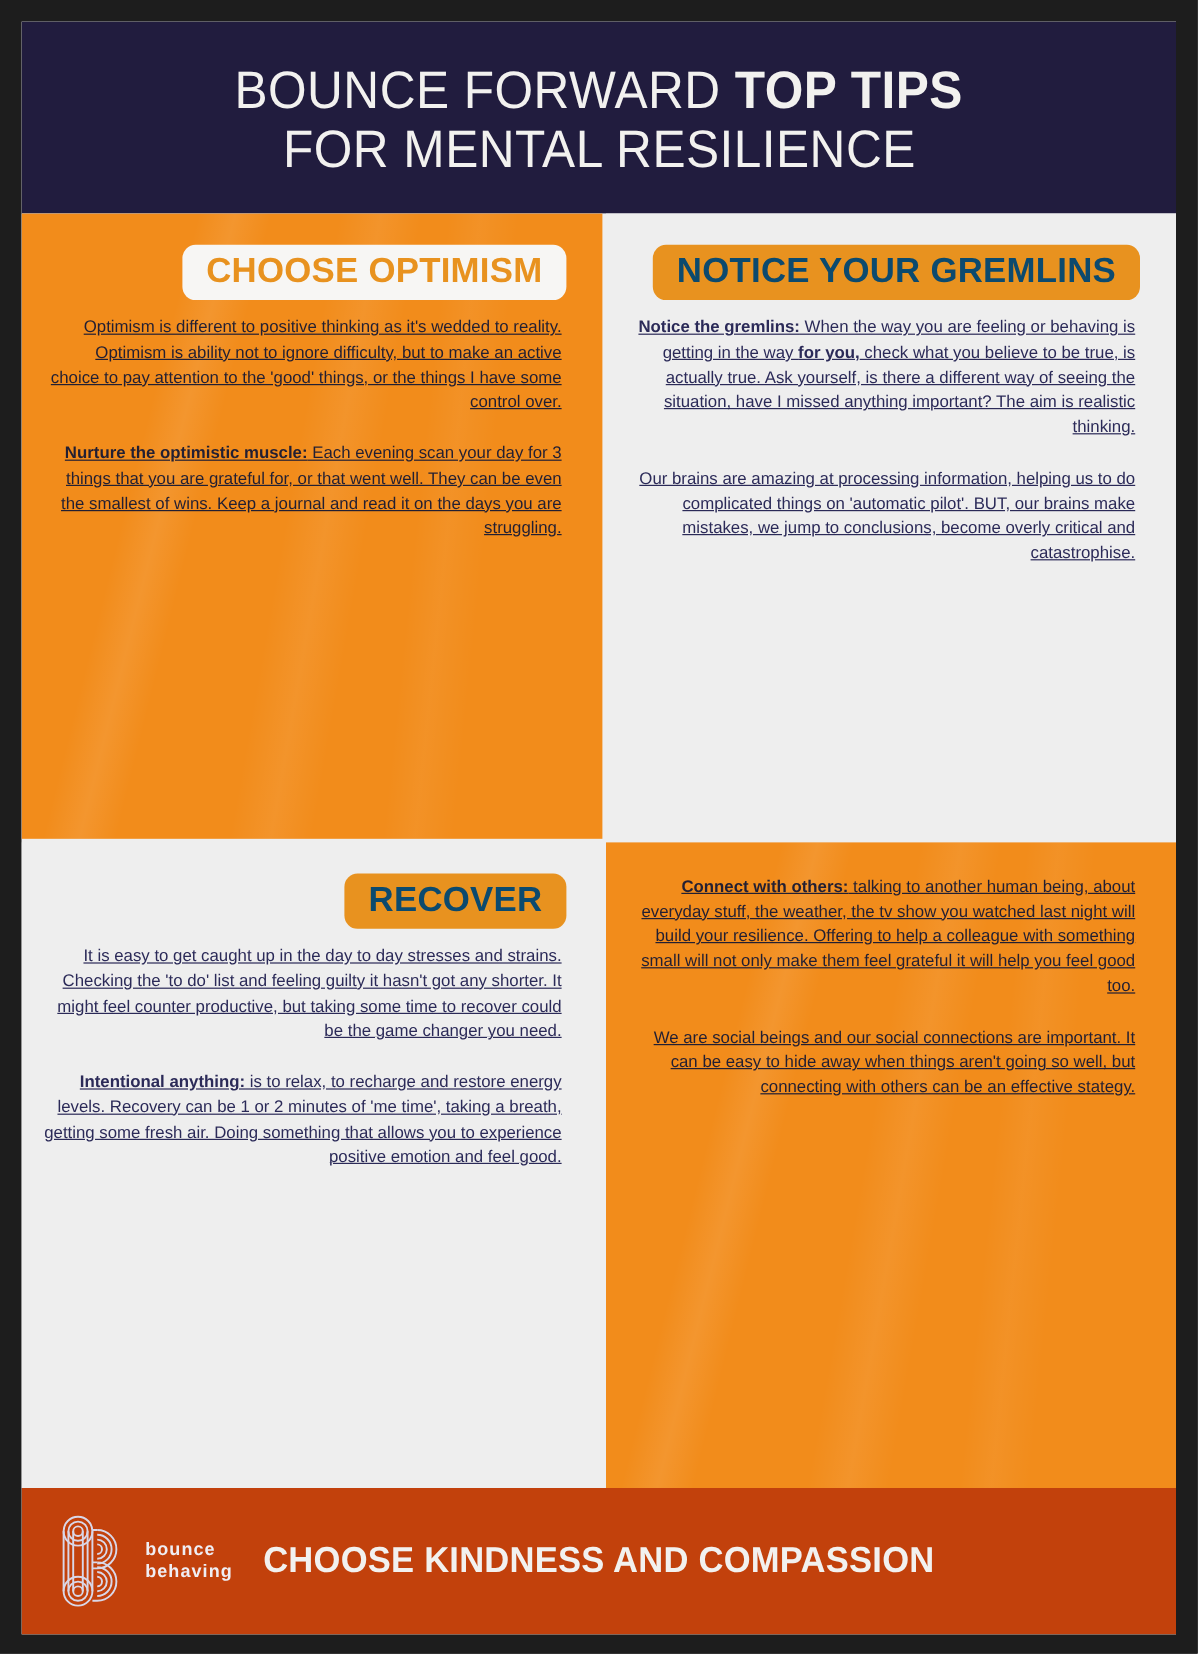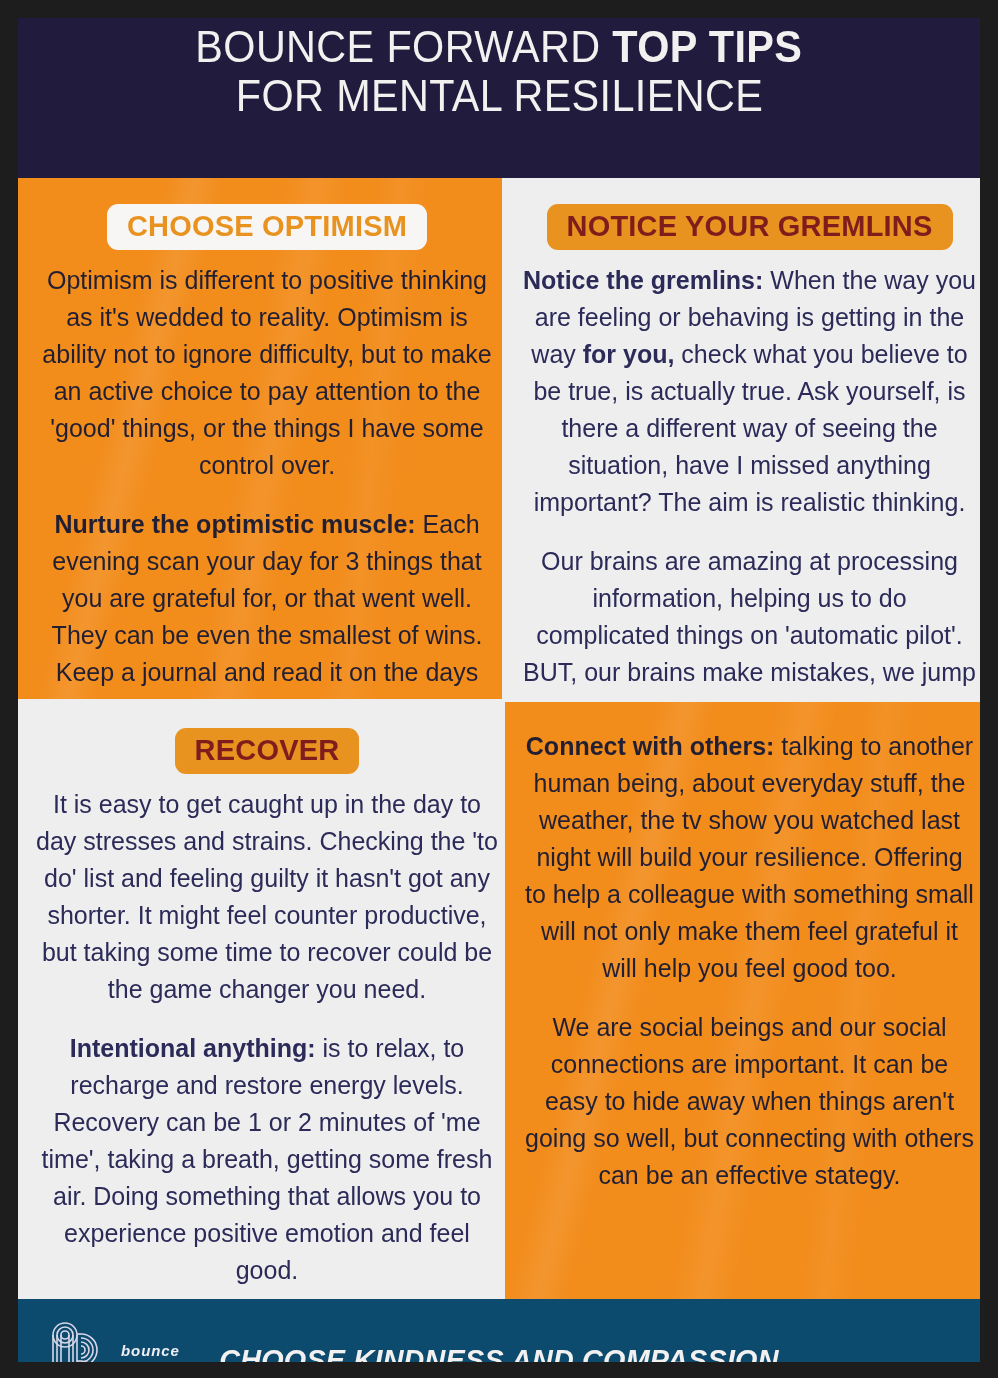--- a/index.html
+++ b/index.html
@@ -33,20 +33,21 @@
   }
 
   
   .header {
     background: #211c3e;
     height: 160px;
     flex: 0 0 160px;
     display: flex;
     flex-direction: column;
     align-items: center;
+    justify-content: center;
     padding-top: 4px;
     box-sizing: border-box;
   }
   .header-line {
     color: #f2f1ef;
     font-size: 44px;
     line-height: 1.12;
     letter-spacing: 0.4px;
     text-align: center;
     white-space: nowrap;
@@ -64,23 +65,23 @@
     grid-template-columns: 484px 1fr;
     grid-template-rows: 521px 1fr;
     column-gap: 3px;
     row-gap: 3px;
     background: #eeeeee;
   }
 
   .panel {
     position: relative;
     overflow: hidden;
-    padding: 26px 0 10px 14px;
+    padding: 26px 30px 10px 14px;
     box-sizing: border-box;
-    text-align: center;
+    text-align: right;
   }
   .panel.orange {
     background: #f28c1b;
   }
   .panel.orange::before {
     content: "";
     position: absolute;
     inset: 0;
     pointer-events: none;
     background:
@@ -108,51 +109,51 @@
     line-height: 1.18;
     white-space: nowrap;
     margin-bottom: 12px;
   }
   .pill.on-orange {
     background: #f7f6f4;
     color: #e8921f;
   }
   .pill.on-light {
     background: #e8921f;
-    color: #7f1d1d;
+    color: #0c4a6e;
   }
 
   
   .para {
-    font-size: 25px;
+    font-size: 14px;
     line-height: 1.48;
     margin: 0 0 22px 0;
     padding: 0 4px;
+    text-decoration: underline;
   }
   .para:last-child {
     margin-bottom: 0;
   }
   .panel.orange .para {
     color: #221f33;
   }
   .panel.light .para {
     color: #2b2a58;
   }
   .para b {
     font-weight: 700;
   }
 
   
   .footer {
     flex: 0 0 122px;
-    background: #0c4a6e;
+    background: #c2410c;
     display: flex;
     align-items: center;
     position: relative;
-    font-style: italic;
   }
   .brand {
     display: flex;
     align-items: center;
     gap: 12px;
     margin-left: 33px;
   }
   .brand-mark {
     width: 58px;
     height: 78px;

